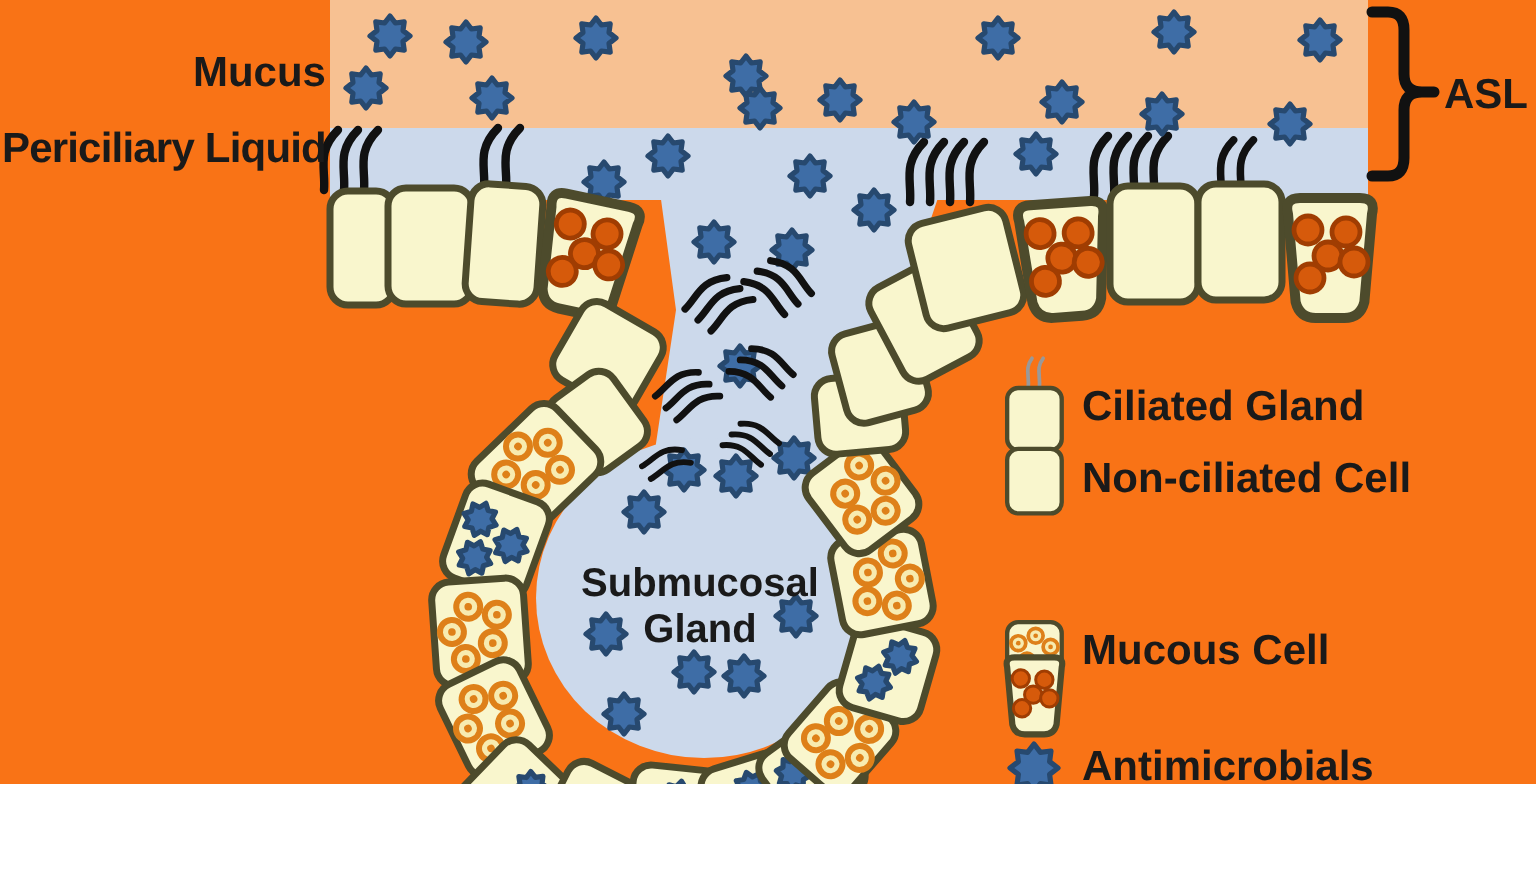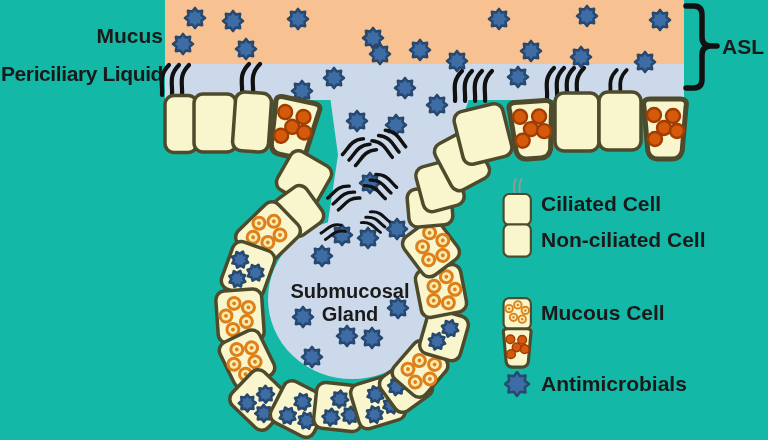--- a/index.html
+++ b/index.html
@@ -1,16 +1,16 @@
 <!DOCTYPE html>
 <html><head>
 <meta charset="utf-8">
 <style>
   html,body{margin:0;padding:0;background:#fff;}
-  .stage{position:relative;width:768px;height:440px;background:#14b8a6;overflow:hidden;
+  .stage{position:relative;width:768px;height:392px;background:#f97316;overflow:hidden;
          font-family:"Liberation Sans",sans-serif;}
   svg{display:block;}
   #scene{position:absolute;left:0;top:0;}
   .lbl{font:700 21px "Liberation Sans",sans-serif;fill:#1a1a1a;}
   .lbl-tight{letter-spacing:-0.4px;}
   .g-lbl{font:700 20px "Liberation Sans",sans-serif;fill:#1a1a1a;}
   .legend{position:absolute;left:498px;top:180px;width:250px;height:240px;}
   .lrow{position:absolute;left:0;display:flex;align-items:center;}
   .lrow svg{overflow:visible;flex:0 0 auto;}
   .llabel{font:700 21px "Liberation Sans",sans-serif;color:#1a1a1a;margin-left:5px;white-space:nowrap;}
@@ -308,33 +308,33 @@
       <div class="lrow" style="top: 2px; height: 44px;">
         <svg width="38" height="46">
           <g transform="scale(0.62)">
             <path d="M26,21 C27,11 23,5 29,-3" fill="none" stroke="#999999" stroke-width="3" stroke-linecap="round"></path>
             <path d="M35,21 C36,11 32,5 38,-3" fill="none" stroke="#999999" stroke-width="3" stroke-linecap="round"></path>
             <g transform="translate(31,46) rotate(0)">
               <rect x="-22" y="-25" width="44" height="50" rx="9" ry="9" fill="#F9F6CD" stroke="#4D4B2C" stroke-width="3.5"></rect>
             </g>
           </g>
         </svg>
-        <span class="llabel">Ciliated Cell</span>
+        <span class="llabel">Ciliated Gland</span>
       </div>
       <div class="lrow" style="top: 42px; height: 36px;">
         <svg width="38" height="46">
           <g transform="scale(0.62)">
             <g transform="translate(31,38) rotate(0)">
               <rect x="-22" y="-26" width="44" height="52" rx="9" ry="9" fill="#F9F6CD" stroke="#4D4B2C" stroke-width="3.5"></rect>
             </g>
           </g>
         </svg>
         <span class="llabel">Non-ciliated Cell</span>
       </div>
-      <div class="lrow" style="top: 115px; height: 35px;">
+      <div class="lrow" style="top: 128px; height: 35px;">
         <svg width="38" height="46">
           <g transform="scale(0.62)">
             <g transform="translate(31,38) rotate(0)">
               <rect x="-22" y="-25" width="44" height="50" rx="9" ry="9" fill="#F9F6CD" stroke="#4D4B2C" stroke-width="3.5"></rect>
               <circle cx="-13" cy="-8" r="6" fill="#F7EBB0" stroke="#DE8019" stroke-width="3"></circle>
               <circle cx="-13" cy="-8" r="1.9" fill="#DE8019"></circle>
               <circle cx="1" cy="-14" r="6" fill="#F7EBB0" stroke="#DE8019" stroke-width="3"></circle>
               <circle cx="1" cy="-14" r="1.9" fill="#DE8019"></circle>
               <circle cx="13" cy="-5" r="6" fill="#F7EBB0" stroke="#DE8019" stroke-width="3"></circle>
               <circle cx="13" cy="-5" r="1.9" fill="#DE8019"></circle>

